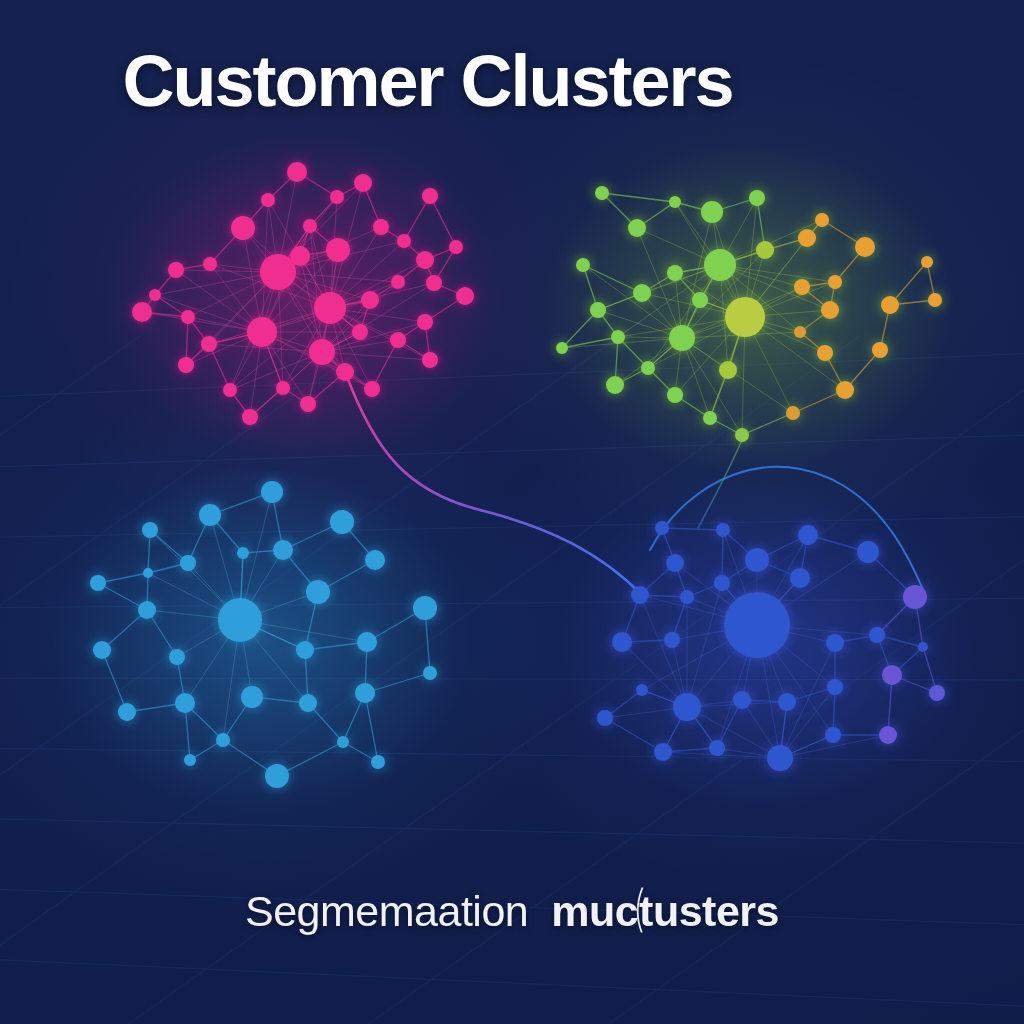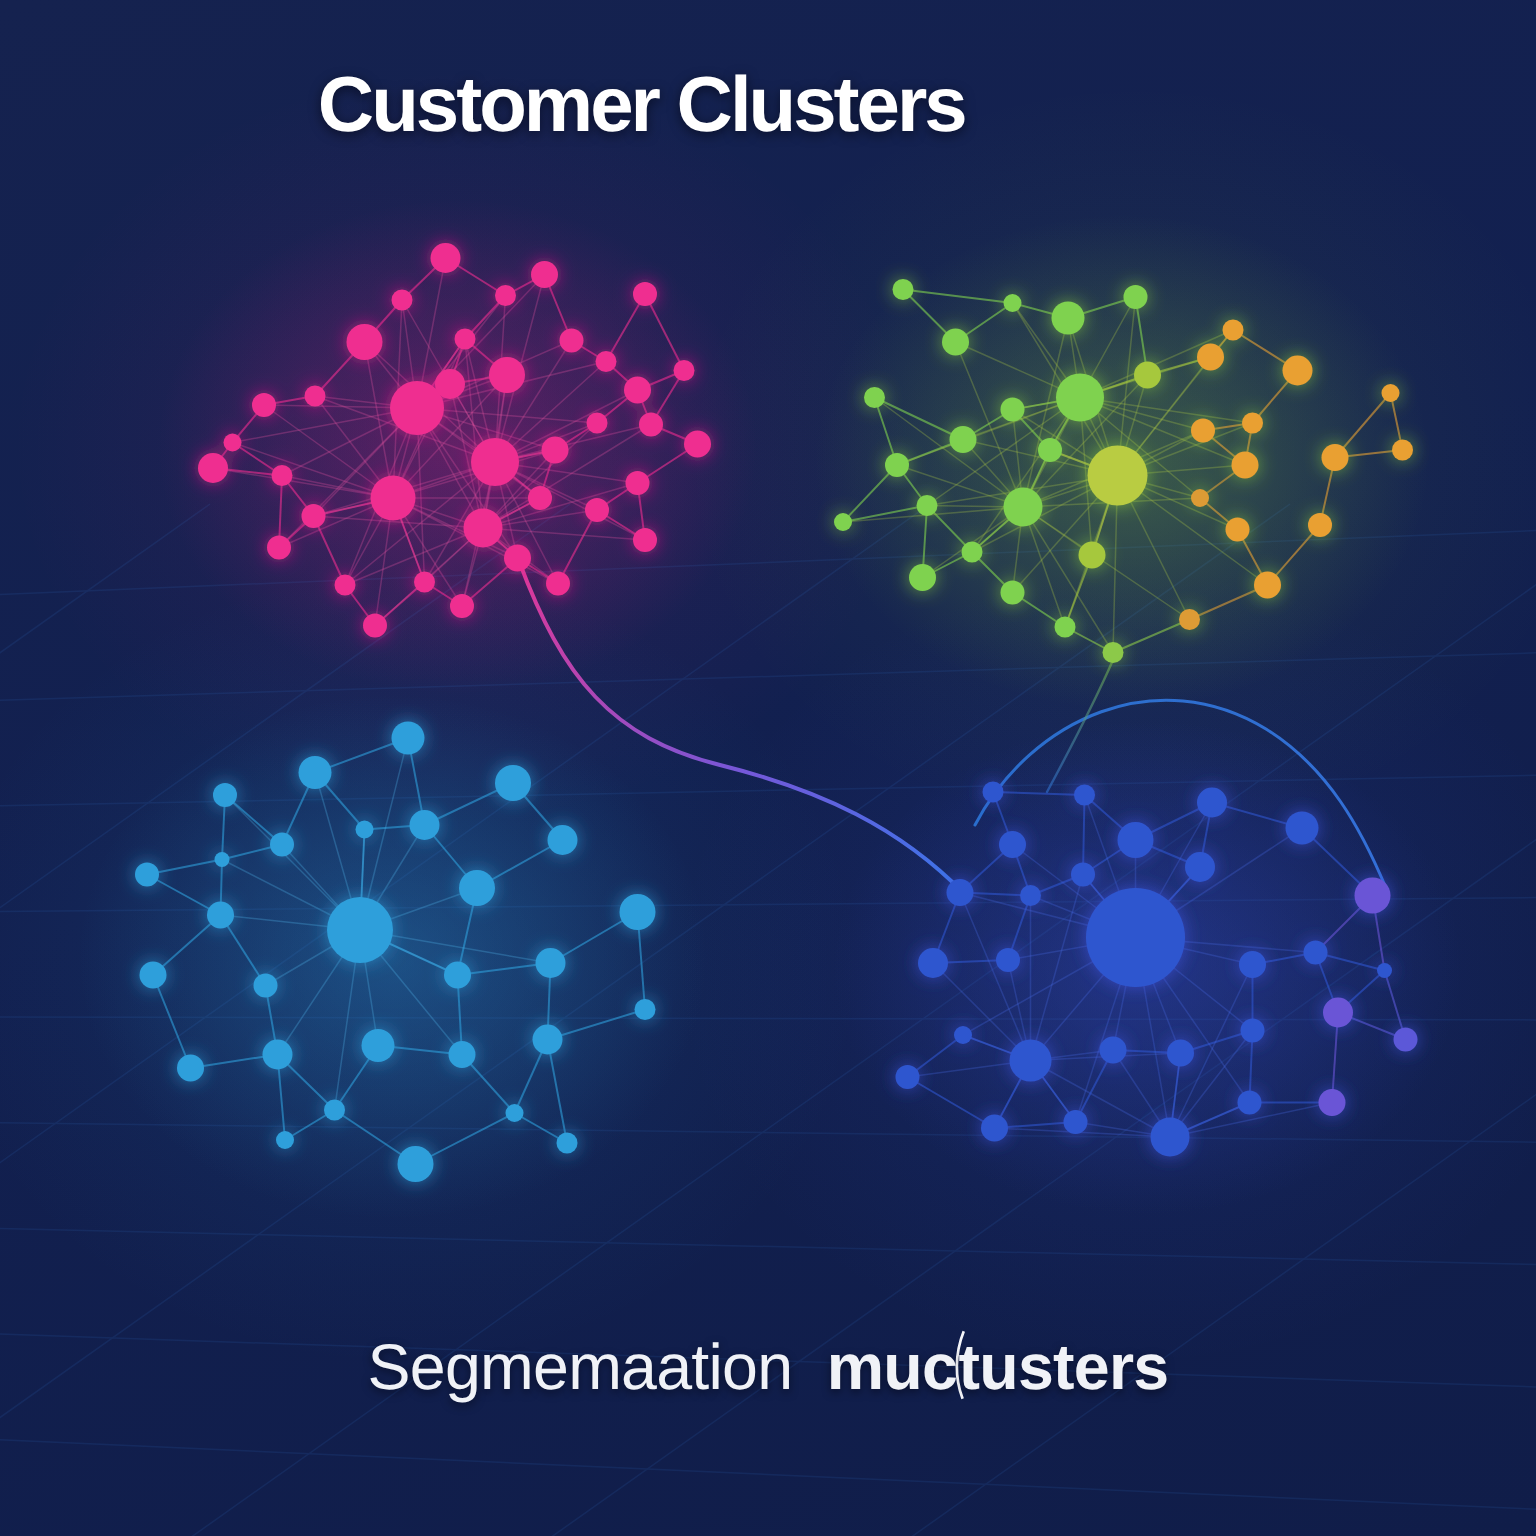--- a/index.html
+++ b/index.html
@@ -10,21 +10,21 @@
       radial-gradient(430px 360px at 30% 29%, rgba(236,40,150,.10), transparent 70%),
       radial-gradient(430px 360px at 74% 30%, rgba(150,205,70,.09), transparent 70%),
       radial-gradient(440px 380px at 26% 63%, rgba(45,155,225,.12), transparent 70%),
       radial-gradient(440px 380px at 74% 63%, rgba(60,95,230,.13), transparent 70%),
       linear-gradient(160deg,#15224f 0%,#122050 45%,#101d49 100%);
   }
   .poster{position:absolute;inset:0;}
   svg.net{position:absolute;left:0;top:0;}
   h1.title{
     position:absolute;top:40px;left:0;width:855px;margin:0;
-    text-align:center;font-size:52px;font-weight:bold;letter-spacing:-2px;
+    text-align:center;font-size:72px;font-weight:bold;letter-spacing:-2px;
     text-shadow:0 2px 8px rgba(0,0,10,.55);
   }
   .subtitle{
     position:absolute;top:884px;left:0;width:1024px;
     text-align:center;font-size:43px;letter-spacing:-0.5px;
     text-shadow:0 2px 6px rgba(0,0,10,.5);
     white-space:nowrap;
   }
   .subtitle .w1{font-weight:normal;}
   .subtitle .w2{font-weight:bold;}

